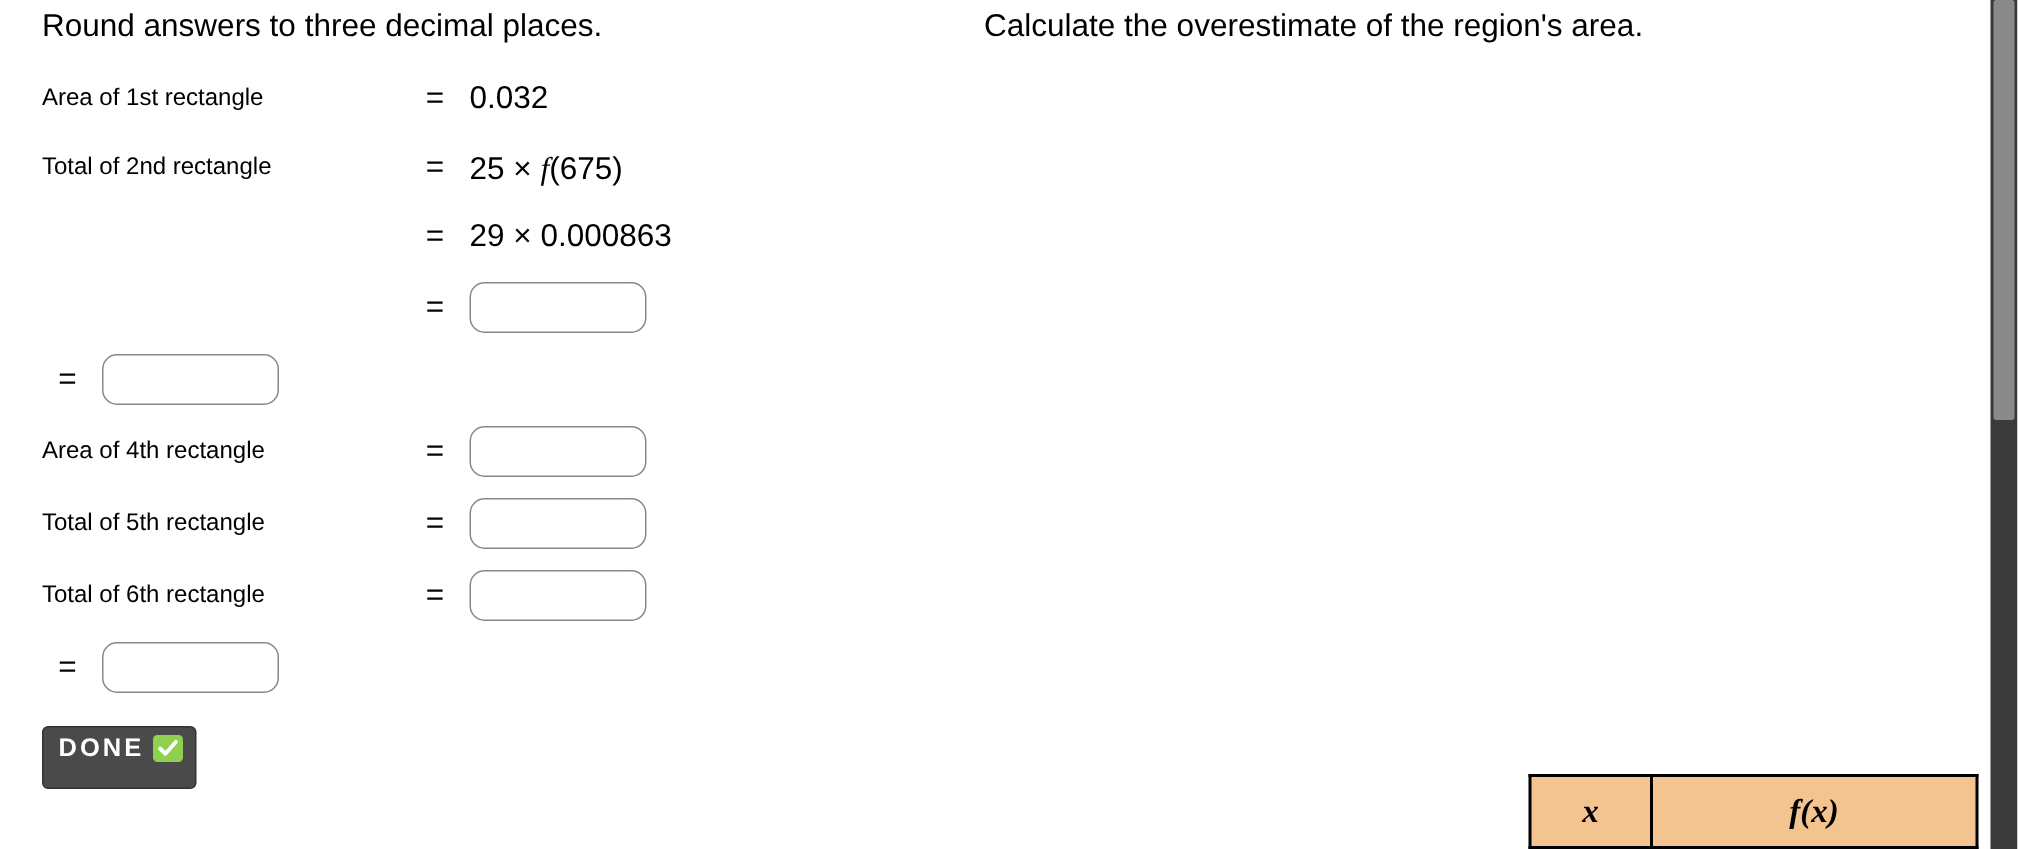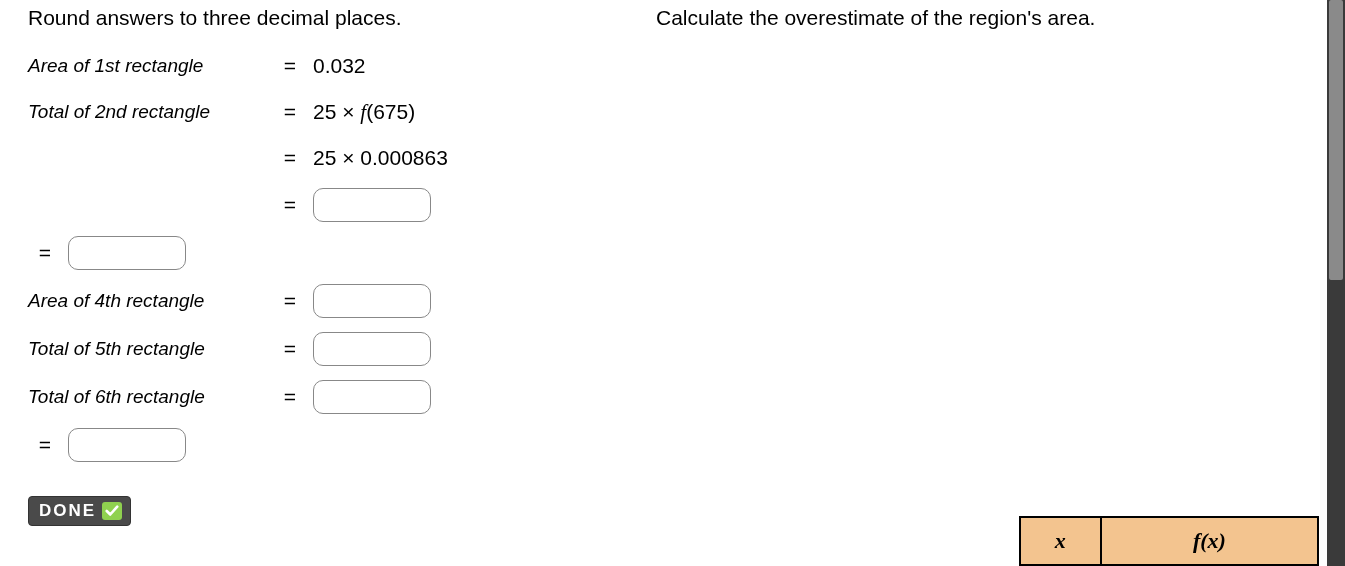--- a/index.html
+++ b/index.html
@@ -24,23 +24,22 @@
   .rows { }
   .row {
     display: flex;
     align-items: center;
     margin-bottom: 14px;
     min-height: 32px;
   }
   .label {
     width: 245px;
     text-align: left;
-    font-size: 19px;
+    font-size: 16px;
     padding-right: 6px;
-    font-style: italic;
   }
   .label.indent { text-align: right; padding-right: 22px; }
   .eq {
     width: 34px;
     text-align: center;
     font-size: 21px;
   }
   .val {
     font-size: 21px;
     padding-left: 6px;
@@ -57,24 +56,24 @@
     margin-left: 6px;
   }
   .done-btn {
     display: inline-flex;
     align-items: center;
     background: #4a4a4a;
     color: #fff;
     font-weight: bold;
     font-size: 17px;
     letter-spacing: 2px;
-    padding: 4px 8px 4px 10px;
+    padding: 4px 8px 16px 10px;
     border: 1px solid #333;
     border-radius: 4px;
-    margin-top: 20px;
+    margin-top: 8px;
     cursor: pointer;
     font-family: Arial, sans-serif;
   }
   .done-btn .check {
     display: inline-flex;
     align-items: center;
     justify-content: center;
     width: 20px;
     height: 18px;
     background: #8fd14f;
@@ -136,21 +135,21 @@
 
       <div class="row">
         <div class="label">Total of 2nd rectangle</div>
         <div class="eq">=</div>
         <div class="val">25 <span class="mult">×</span> <span class="fn">f</span>(675)</div>
       </div>
 
       <div class="row">
         <div class="label"></div>
         <div class="eq">=</div>
-        <div class="val">25 × 0.000863</div>
+        <div class="val">29 × 0.000863</div>
       </div>
 
       <div class="row">
         <div class="label"></div>
         <div class="eq">=</div>
         <input class="answer" type="text" style="">
       </div>
 
       <div class="row">
         <div class="eq">=</div>

